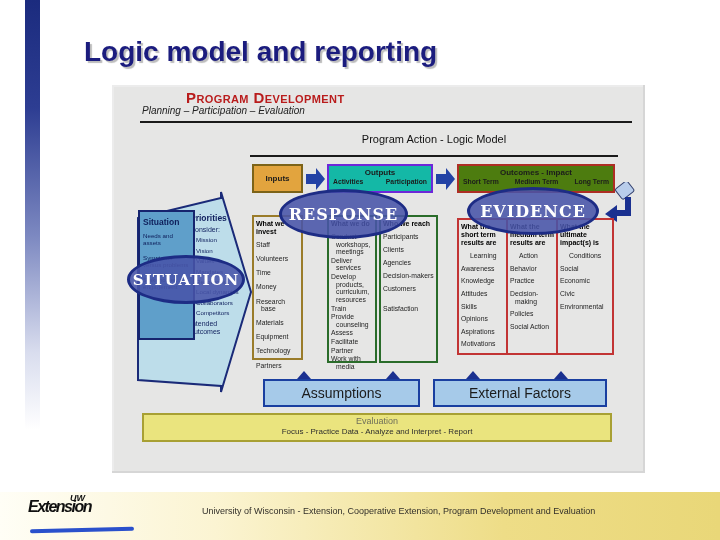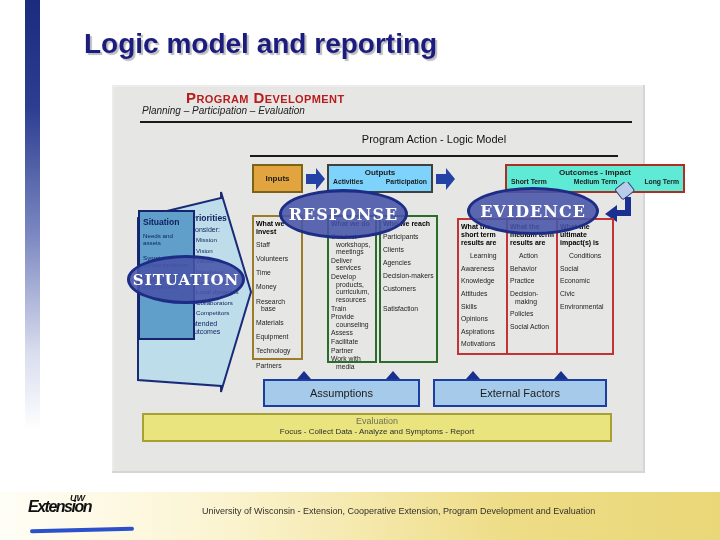--- a/index.html
+++ b/index.html
@@ -1,36 +1,36 @@
 <!DOCTYPE html>
 <html><head>
 <meta charset="utf-8">
 <style>
   html,body{margin:0;padding:0;background:#888;}
   .slide{position:relative;width:720px;height:540px;background:#ffffff;overflow:hidden;
          font-family:"Liberation Sans",sans-serif;margin:0 auto;}
   .leftbar{position:absolute;left:25px;top:0;width:15px;height:430px;
            background:linear-gradient(to bottom,#1b2b7e 0%,#2d3d92 25%,#7d89c1 55%,#d9ddee 82%,#ffffff 100%);}
-  .title{position:absolute;left:84px;top:28px;font-size:28px;font-weight:bold;color:#1b1c7e;
+  .title{position:absolute;left:84px;top:36px;font-size:28px;font-weight:bold;color:#1b1c7e;
          text-shadow:2px 2px 1px #bcbcbc;letter-spacing:0;}
   
   .diagram{position:absolute;left:112px;top:85px;width:533px;height:388px;background:#e6e6e5;
            box-shadow:inset -2px -2px 0 #d6d6d6, inset 2px 2px 0 #ececec;}
   .pdtitle{position:absolute;left:30px;top:4px;font-size:15px;font-weight:bold;color:#b91c1c;
            font-variant:small-caps;letter-spacing:.4px;margin-left:44px;}
   .pdsub{position:absolute;left:30px;top:20px;font-size:10px;font-style:italic;color:#222;}
   .rule1{position:absolute;left:28px;top:36px;width:492px;height:2px;background:#1a1a1a;}
   .patitle{position:absolute;left:138px;top:48px;width:368px;text-align:center;font-size:11px;color:#111;}
   .rule2{position:absolute;left:138px;top:70px;width:368px;height:2px;background:#1a1a1a;}
   
   .flowbox{position:absolute;top:79px;height:29px;box-sizing:border-box;color:#1c1c1c;}
   .inputs{left:140px;width:51px;background:#e2a43e;border:2px solid #7c6318;
           display:flex;align-items:center;justify-content:center;font-size:8px;font-weight:bold;}
-  .outputs{left:215px;width:106px;background:#7dd3fc;border:2px solid #404040;}
-  .outcomes{left:345px;width:180px;background:#5eead4;border:2px solid #ae2e24;margin-left:48px;}
+  .outputs{left:215px;width:106px;background:#14b8a6;border:2px solid #6d28d9;}
+  .outcomes{left:345px;width:158px;background:#4d7c0f;border:2px solid #ae2e24;}
   .fb-title{text-align:center;font-size:8px;font-weight:bold;padding-top:2px;}
   .fb-subs{display:flex;justify-content:space-between;padding:1px 4px 0 4px;font-size:6.8px;font-weight:bold;}
   .flow-arrow{position:absolute;top:83px;}
   
   .pri-arrow-svg{position:absolute;left:25px;top:105px;}
   .pri-content{position:absolute;left:78px;top:128px;width:58px;color:#10205e;}
   .pri-title{font-size:8.5px;font-weight:bold;}
   .pri-consider{font-size:7px;margin-top:3px;}
   .pri-list .item{font-size:6.2px;margin-top:3.4px;padding-left:6px;}
   .pri-last{font-size:7px;margin-top:4px;width:42px;line-height:1.15;}
@@ -50,21 +50,21 @@
   .c3 .item{margin-bottom:5.5px;}
   .c3 .item:last-child{margin-top:12px;}
   .c4{left:345px;top:133px;width:51px;height:137px;border:2px solid #c23434;}
   .c5{left:396px;top:133px;width:50px;height:137px;border:2px solid #c23434;border-left:none;}
   .c6{left:446px;top:133px;width:56px;height:137px;border:2px solid #c23434;border-left:none;}
   .c4 .item,.c5 .item,.c6 .item{margin-bottom:5px;}
   .indent-first .item:first-child{padding-left:9px;text-indent:0;}
   
   .bluebox{position:absolute;top:294px;height:28px;box-sizing:border-box;background:#a6cae9;
            border:2px solid #1a3fa0;display:flex;align-items:center;justify-content:center;
-           font-size:11px;color:#1c1c1c;}
+           font-size:14px;color:#1c1c1c;}
   .assump{left:151px;width:157px;}
   .extfac{left:321px;width:174px;}
   .dblarrow{position:absolute;top:286px;}
   .evalbar{position:absolute;left:30px;top:328px;width:470px;height:29px;box-sizing:border-box;
            background:#eae47e;border:2px solid #a8a033;text-align:center;}
   .eval-title{font-size:9px;color:#70705a;padding-top:1px;}
   .eval-line{font-size:8px;color:#2e2e2e;margin-top:1px;}
   
   .oval{position:absolute;border:3px solid #1d2c85;border-radius:50%;background:rgba(72,84,168,0.88);
         display:flex;align-items:center;justify-content:center;color:#ffffff;
@@ -241,21 +241,21 @@
     </svg>
     <svg class="dblarrow" style="left:426px" width="30" height="24">
       <polygon points="7,22 0,14 4,14 4,9 10,9 10,14 14,14" fill="#1a3090"></polygon>
       <polygon points="23,0 30,8 26,8 26,13 20,13 20,8 16,8" fill="#1a3090"></polygon>
     </svg>
 
     <div class="bluebox assump">Assumptions</div>
     <div class="bluebox extfac">External Factors</div>
     <div class="evalbar">
       <div class="eval-title">Evaluation</div>
-      <div class="eval-line">Focus - Collect Data - Analyze and Symptoms - Report</div>
+      <div class="eval-line">Focus - Practice Data - Analyze and Interpret - Report</div>
     </div>
   </div>
 
   <div class="oval ov-situation">SITUATION</div>
   <div class="oval ov-response">RESPONSE</div>
   <div class="oval ov-results">EVIDENCE</div>
 
   <div class="footerbar">
     <div class="logo">
       <div class="logo-main">Extension</div>

